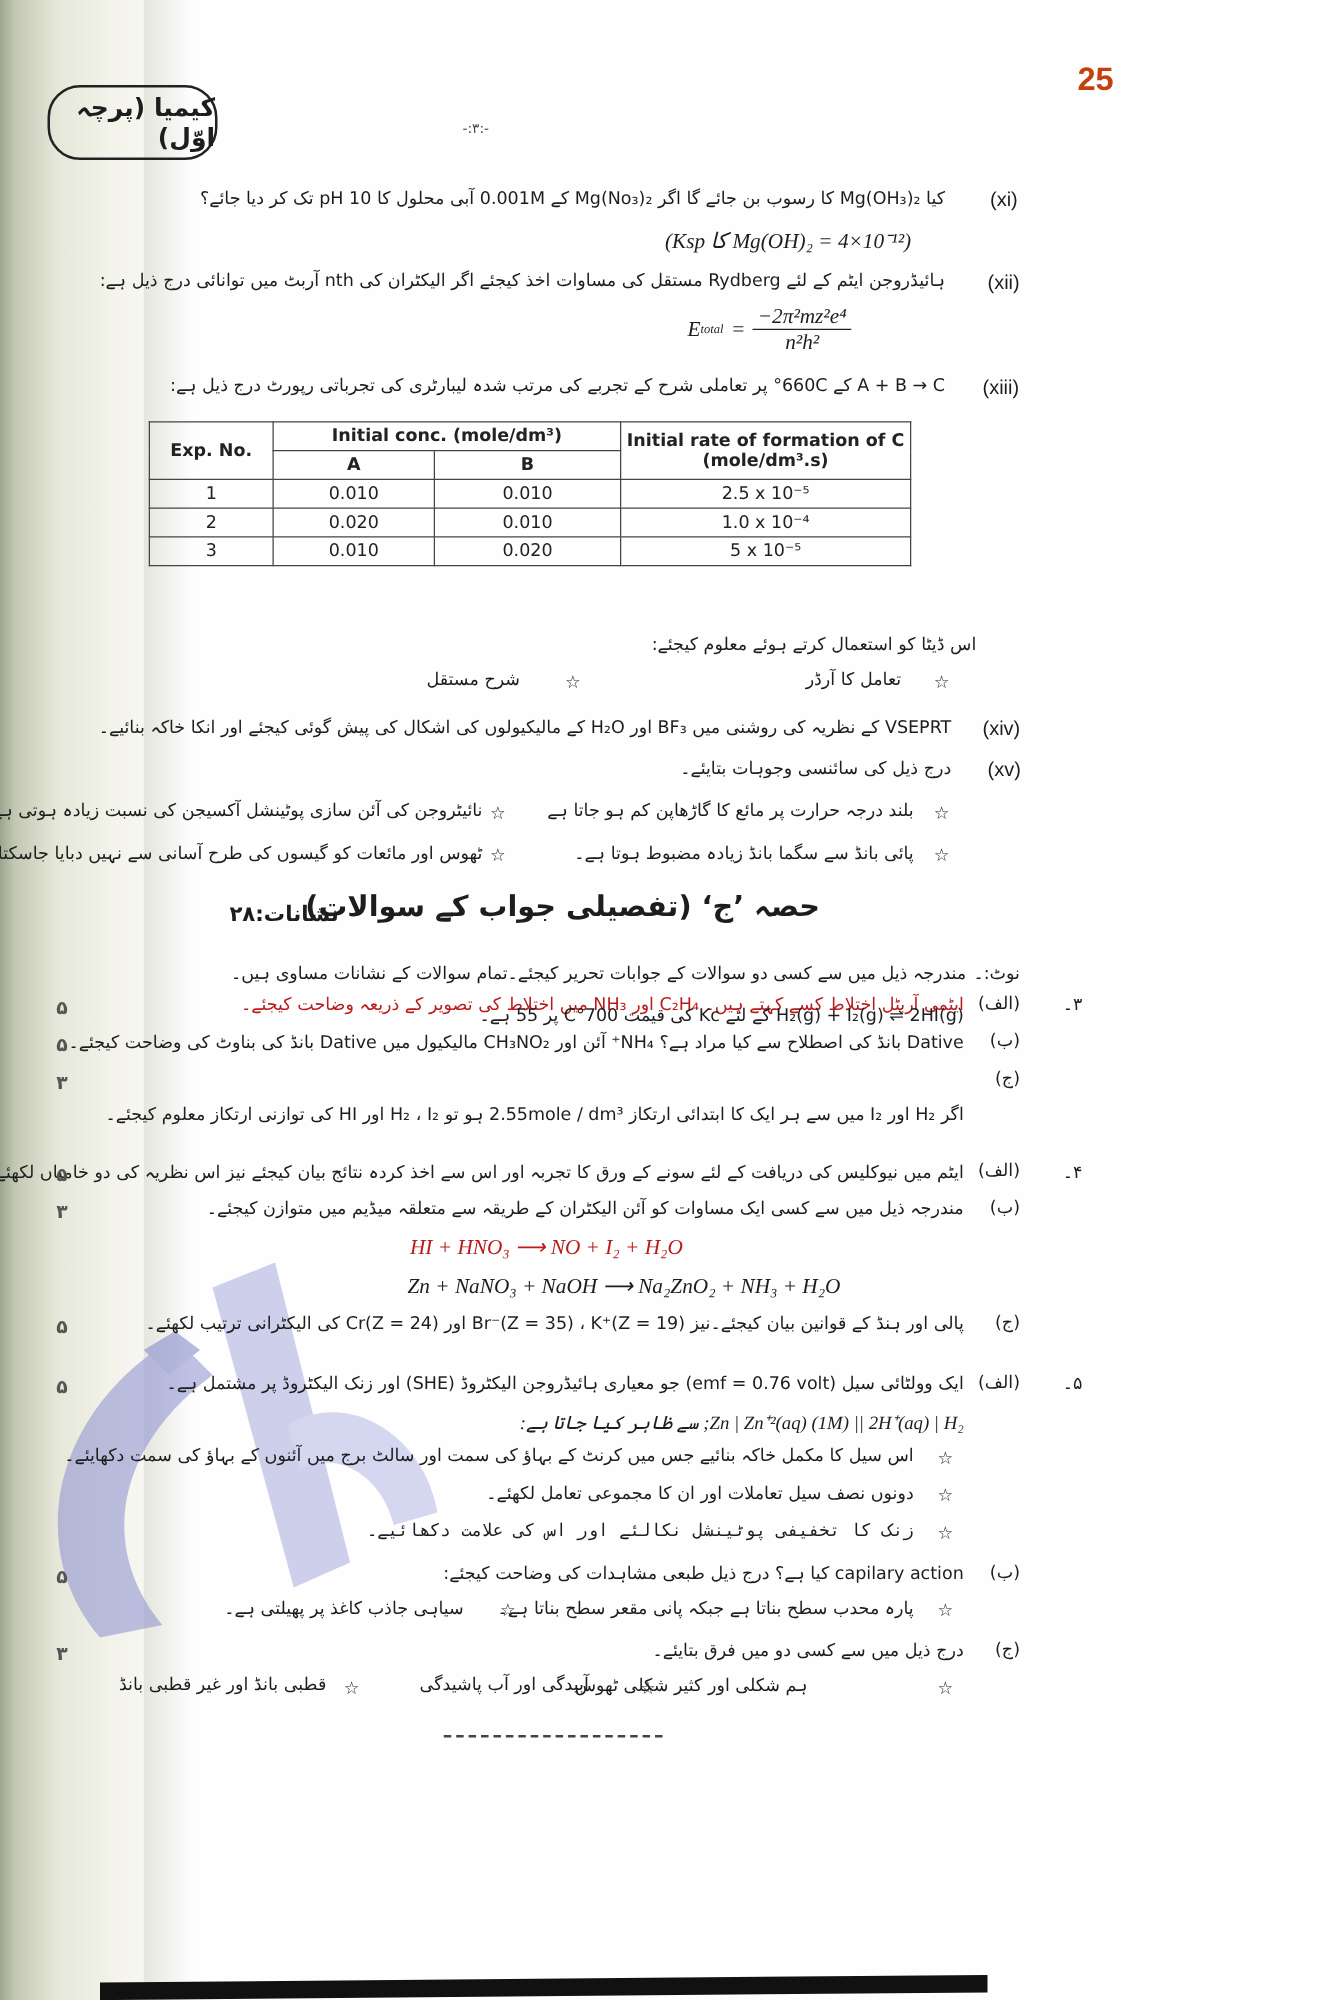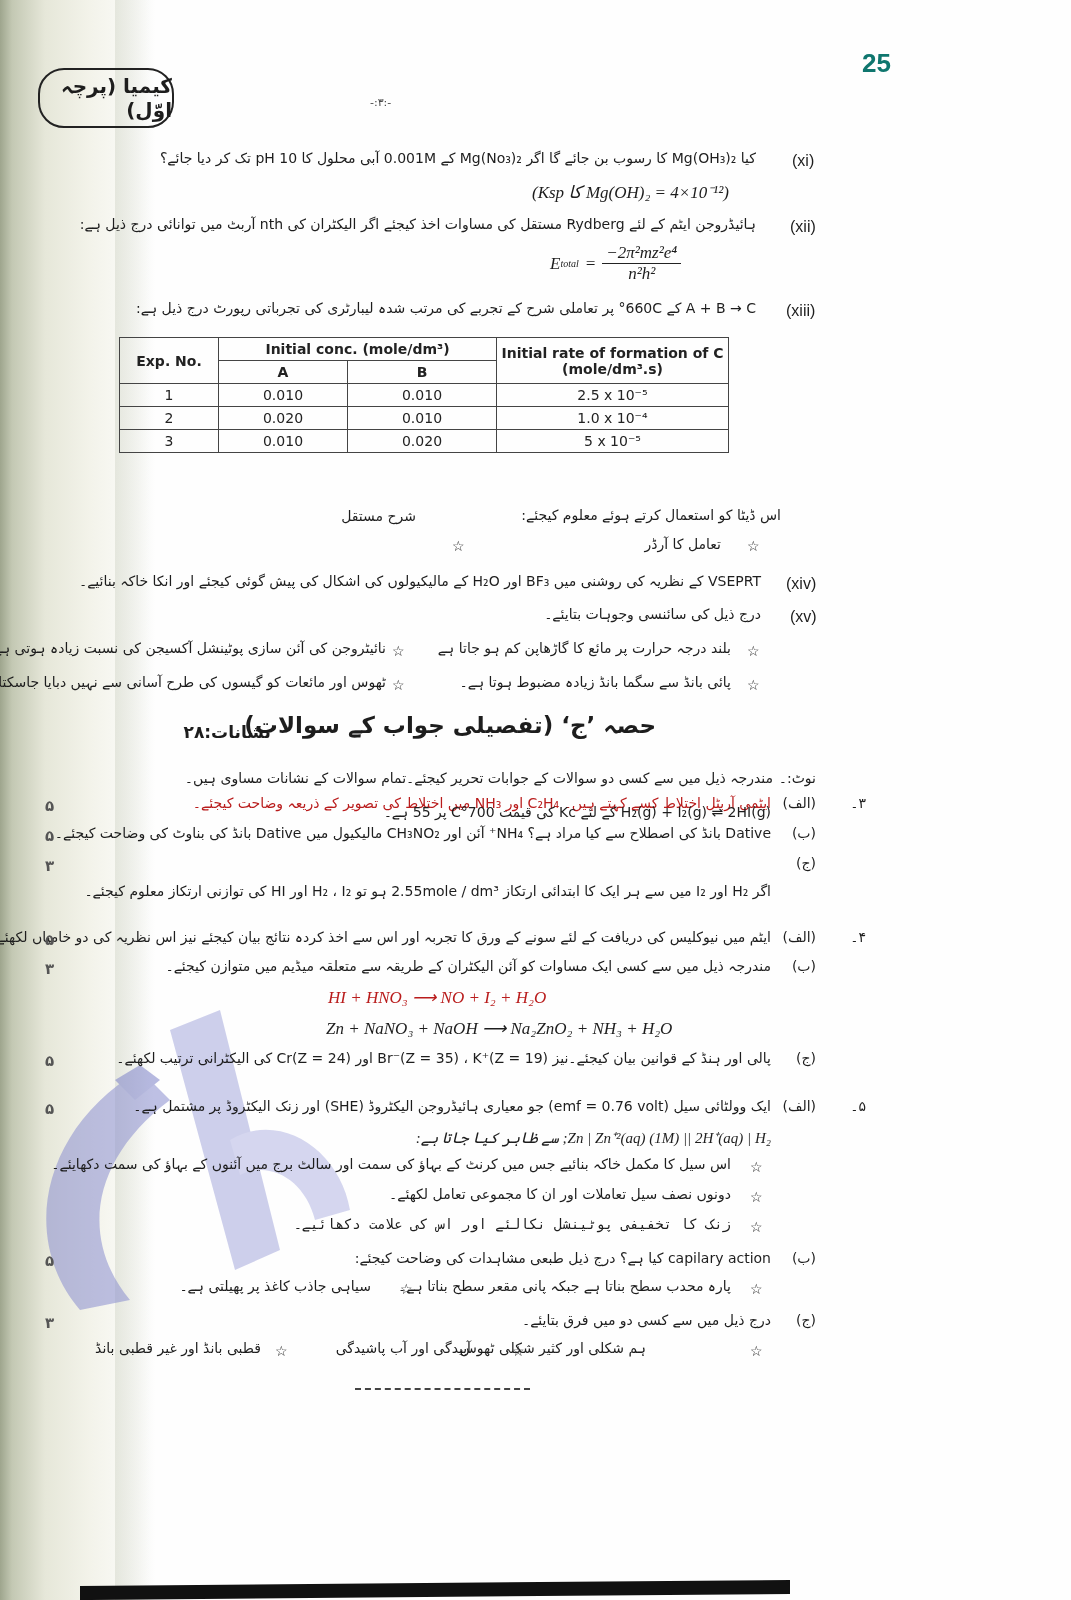--- a/index.html
+++ b/index.html
@@ -10,21 +10,21 @@
   .spine2{position:absolute;left:115px;top:0;width:40px;height:1600px;
     background:linear-gradient(90deg,rgba(200,205,190,.4),rgba(255,255,255,0));}
   .bottom-bar{position:absolute;left:80px;top:1583px;width:710px;height:14px;background:#111;
     transform:skewY(-0.5deg);}
   .watermark{position:absolute;left:20px;top:1010px;width:340px;height:320px;opacity:.55;}
   .abs{position:absolute;white-space:nowrap;}
   .rtl{direction:rtl;text-align:right;font-family:"DejaVu Sans",sans-serif;}
   .ur{font-size:14px;}
   .num{font-family:"Liberation Sans",sans-serif;font-size:16px;}
   .math{font-family:"Liberation Serif",serif;font-style:italic;font-size:17px;}
-  .page-num{font-family:"Liberation Sans",sans-serif;font-size:26px;font-weight:bold;color:#0f766e;}
+  .page-num{font-family:"Liberation Sans",sans-serif;font-size:26px;font-weight:bold;color:#c2410c;}
   .badge{position:absolute;left:38px;top:68px;width:132px;height:56px;border:2px solid #222;border-radius:26px;
     display:flex;align-items:center;justify-content:center;font-size:20px;font-weight:bold;direction:rtl;}
   .hdr-mark{font-size:11px;color:#444;}
   table.data{position:absolute;left:119px;top:337px;width:610px;border-collapse:collapse;
     font-family:"DejaVu Sans",sans-serif;font-size:14px;color:#222;}
   table.data td, table.data th{border:1.5px solid #444;text-align:center;padding:1px 4px;height:20px;font-weight:normal;}
   table.data th{font-weight:bold;}
   .star{font-size:14px;}
   .mark{font-size:15px;font-weight:bold;color:#555;}
   .blue{color:#b91c1c;}
@@ -99,21 +99,21 @@
     <td>0.020</td>
     <td>5  x 10⁻⁵</td>
   </tr>
 </tbody>
   </table>
 
 <div class="abs rtl ur" style="right:290px;top:507px;">اس ڈیٹا کو استعمال کرتے ہوئے معلوم کیجئے:</div>
 <div class="abs star" style="left:747px;top:538px;">☆</div>
 <div class="abs rtl ur" style="right:350px;top:536px;">تعامل کا آرڈر</div>
 <div class="abs star" style="left:452px;top:538px;">☆</div>
-<div class="abs rtl ur" style="right:655px;top:508px;">شرح مستقل</div>
+<div class="abs rtl ur" style="right:655px;top:536px;">شرح مستقل</div>
 
 <div class="abs num" style="left:786px;top:575px;">(xiv)</div>
 <div class="abs rtl ur" style="right:310px;top:573px;">VSEPRT کے نظریہ کی روشنی میں BF₃ اور H₂O کے مالیکیولوں کی اشکال کی پیش گوئی کیجئے اور انکا خاکہ بنائیے۔</div>
 
 <div class="abs num" style="left:790px;top:608px;">(xv)</div>
 <div class="abs rtl ur" style="right:310px;top:606px;">درج ذیل کی سائنسی وجوہات بتایئے۔</div>
 <div class="abs star" style="left:747px;top:643px;">☆</div>
 <div class="abs rtl ur" style="right:340px;top:640px;">بلند درجہ حرارت پر مائع کا گاڑھاپن کم ہو جاتا ہے</div>
 <div class="abs star" style="left:392px;top:643px;">☆</div>
 <div class="abs rtl ur" style="right:685px;top:640px;">نائیٹروجن کی آئن سازی پوٹینشل آکسیجن کی نسبت زیادہ ہوتی ہے</div>

